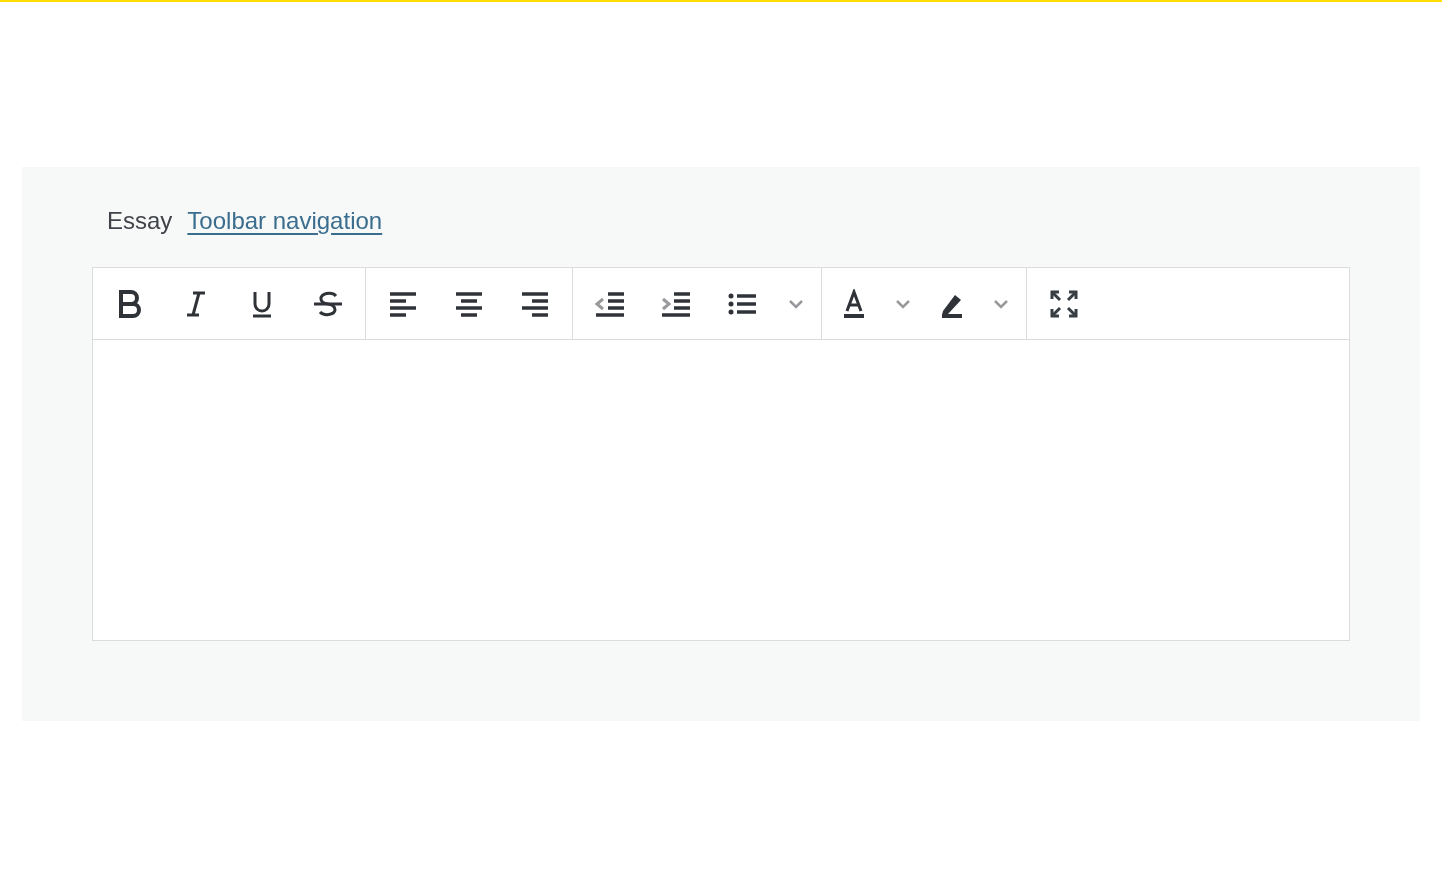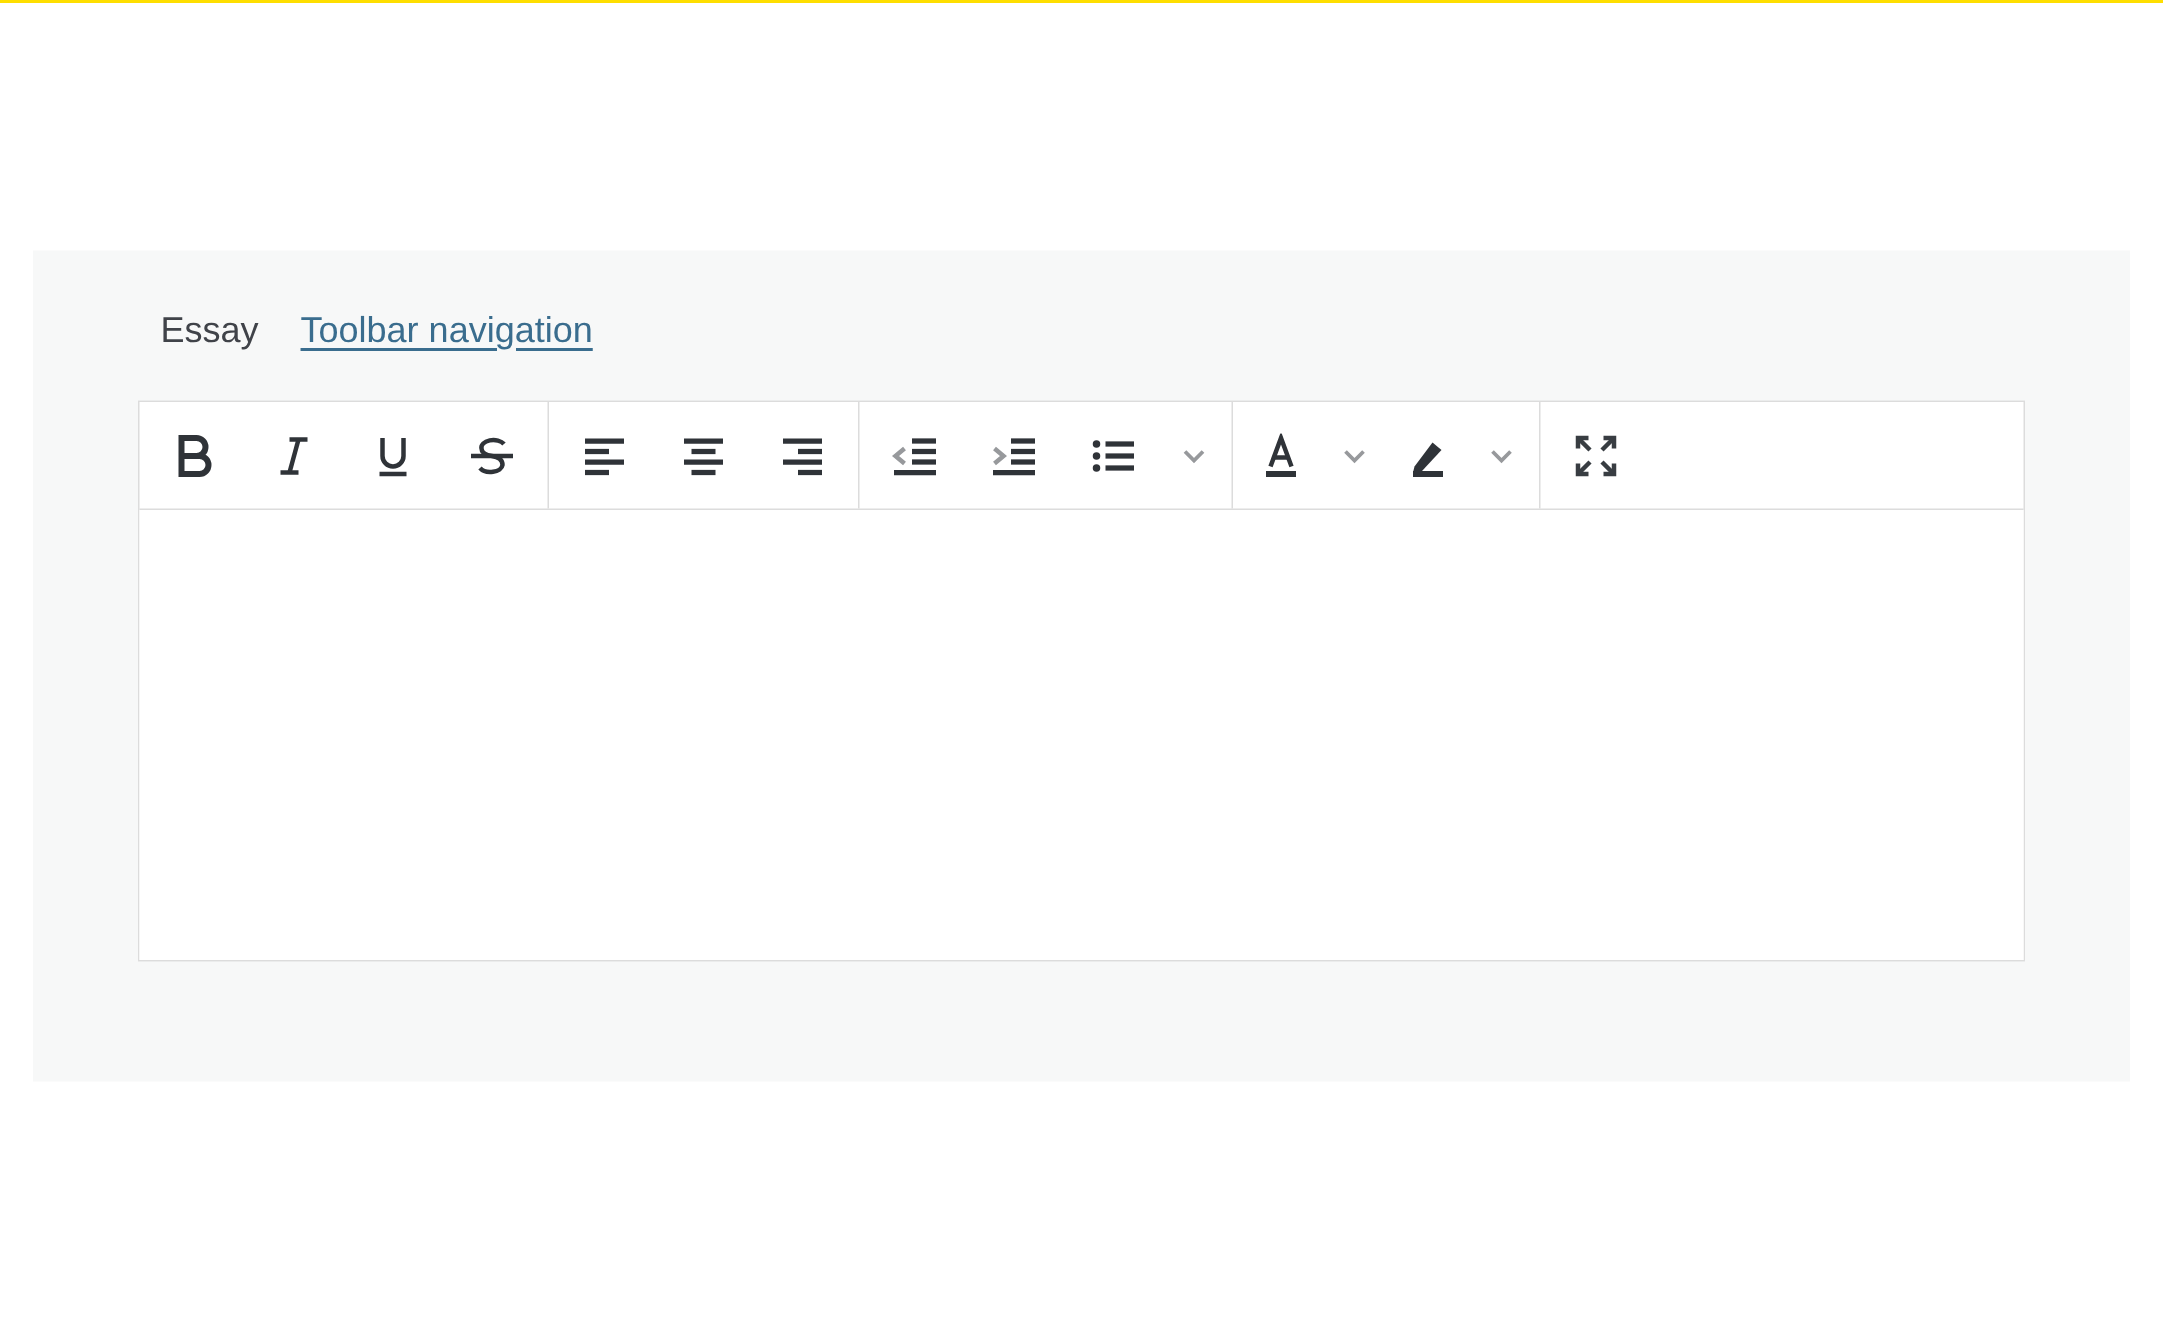--- a/index.html
+++ b/index.html
@@ -38,21 +38,21 @@
   }
   .question b{ font-weight:700; color:var(--ink2);}
   .essay-panel{
     margin-top:100px;
     background:var(--grey-bg);
     padding:40px 70px 80px 70px;
   }
   .essay-header{
     display:flex;
     align-items:baseline;
-    gap:28px;
+    gap:15px;
     font-size:24px;
     padding-left:15px;
     padding-bottom:32px;
   }
   .essay-header .lbl{ color:var(--ink); }
   .essay-header a{
     color:var(--link);
     text-underline-offset:4px;
   }
   .editor-box{

